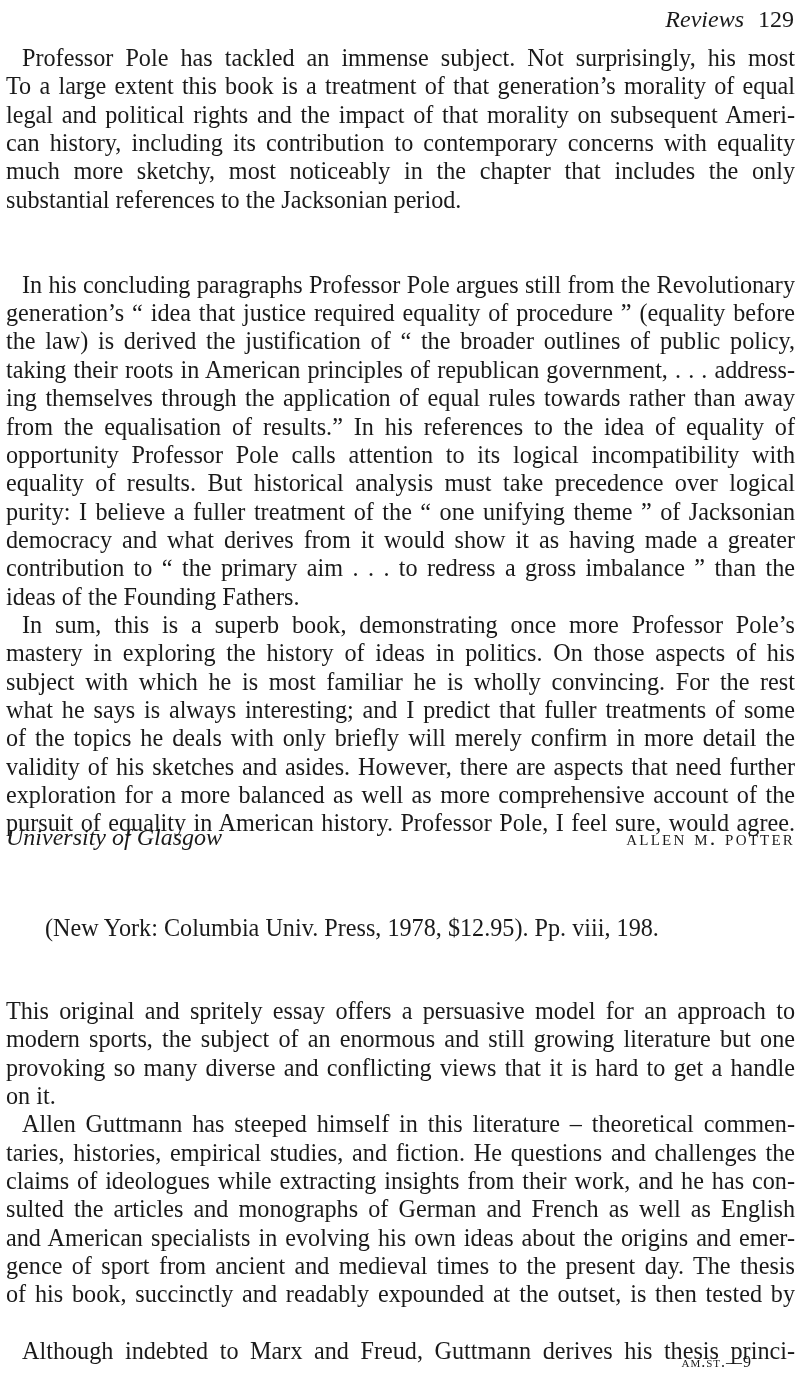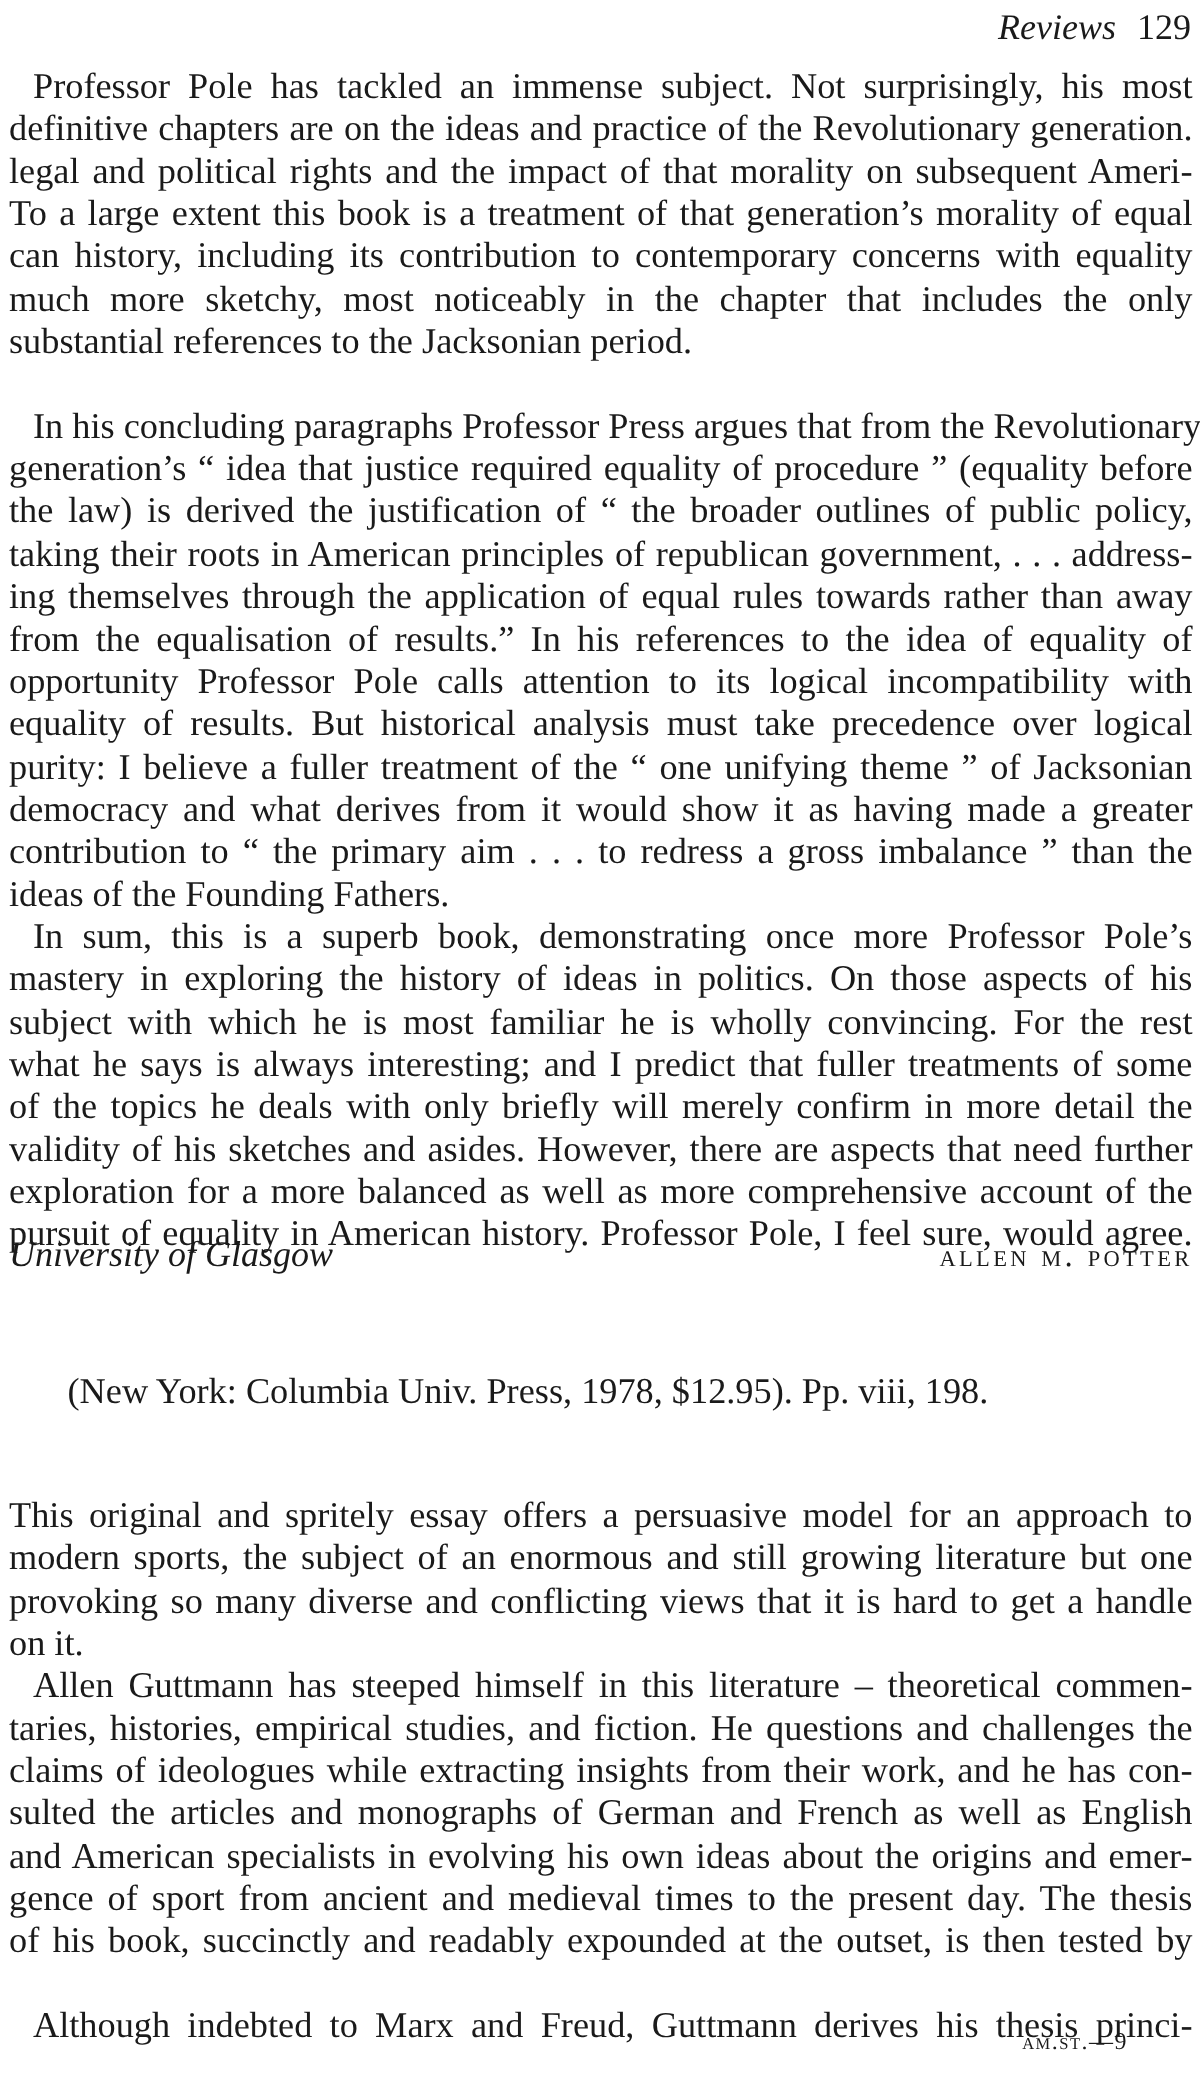--- a/index.html
+++ b/index.html
@@ -101,30 +101,29 @@
 <body>
 
 <div class="page">
 
   <div class="running-head">
     <span class="section">Reviews</span><span class="page-number">129</span>
   </div>
 
   <div class="block" style="top:44px;">
     <span class="line indent">Professor Pole has tackled an immense subject. Not surprisingly, his most</span>
-    <span class="line">definitive chapters are on the ideas and practice of the Revolutionary generation.</span>
+    <span class="line">To a large extent this book is a treatment of that generation’s morality of equal</span>
     <span class="line">legal and political rights and the impact of that morality on subsequent Ameri-</span>
-    <span class="line">To a large extent this book is a treatment of that generation’s morality of equal</span>
     <span class="line">can history, including its contribution to contemporary concerns with equality</span>
     <span class="line">much more sketchy, most noticeably in the chapter that includes the only</span>
     <span class="line last">substantial references to the Jacksonian period.</span>
   </div>
 
   <div class="block" style="top:270.8px;">
-    <span class="line indent">In his concluding paragraphs Professor Press argues that from the Revolutionary</span>
+    <span class="line indent">In his concluding paragraphs Professor Pole argues still from the Revolutionary</span>
     <span class="line">generation’s “ idea that justice required equality of procedure ” (equality before</span>
     <span class="line">the law) is derived the justification of “ the broader outlines of public policy,</span>
     <span class="line">taking their roots in American principles of republican government, . . . address-</span>
     <span class="line">ing themselves through the application of equal rules towards rather than away</span>
     <span class="line">from the equalisation of results.” In his references to the idea of equality of</span>
     <span class="line">opportunity Professor Pole calls attention to its logical incompatibility with</span>
     <span class="line">equality of results. But historical analysis must take precedence over logical</span>
     <span class="line">purity: I believe a fuller treatment of the “ one unifying theme ” of Jacksonian</span>
     <span class="line">democracy and what derives from it would show it as having made a greater</span>
     <span class="line">contribution to “ the primary aim . . . to redress a gross imbalance ” than the</span>

